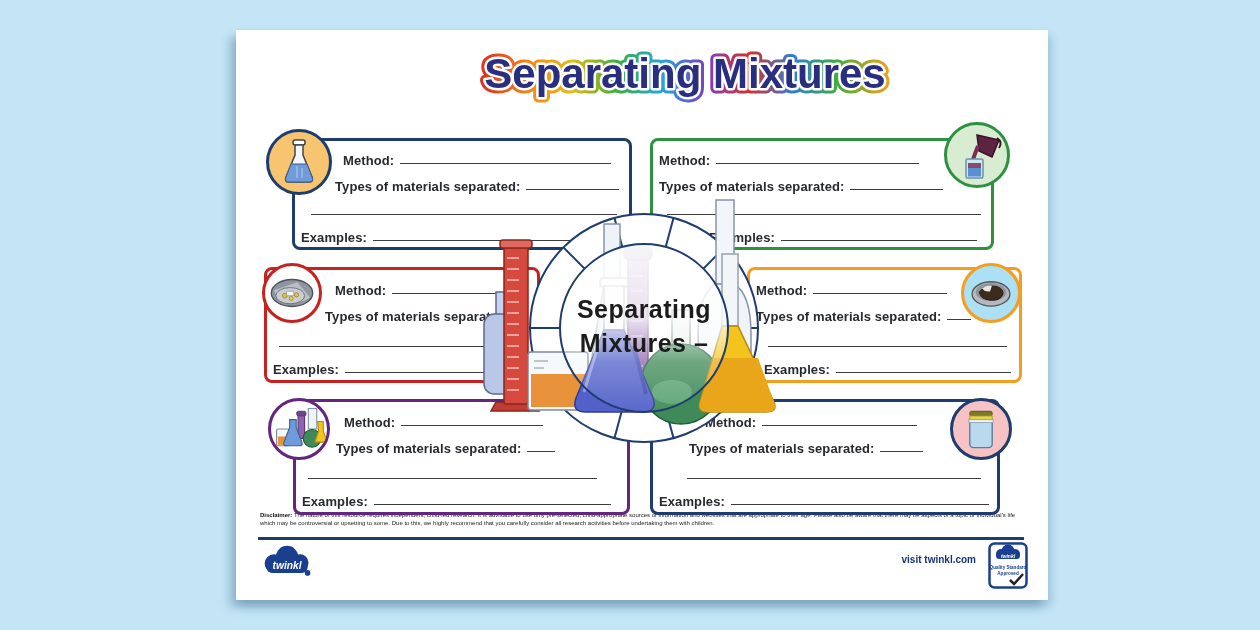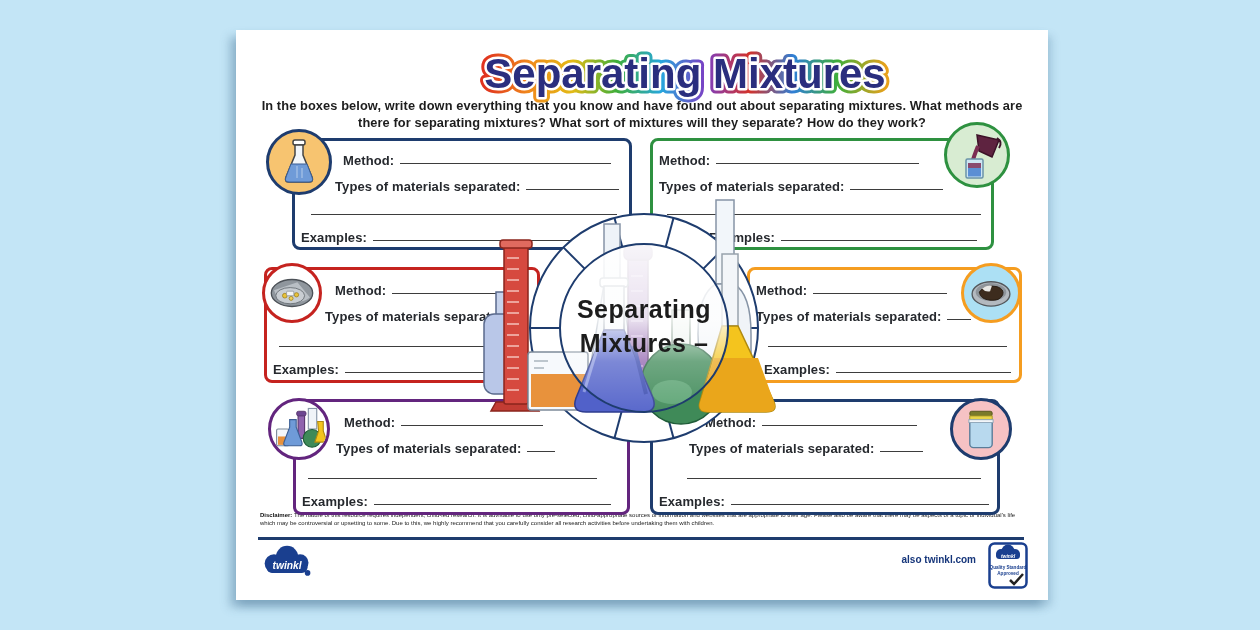--- a/index.html
+++ b/index.html
@@ -83,21 +83,20 @@
           <stop offset="88%" stop-color="#3fae3a"></stop>
           <stop offset="100%" stop-color="#e8a11c"></stop>
         </linearGradient>
       </defs>
       <text x="305" y="44" text-anchor="middle" font-family="Liberation Sans, sans-serif" font-size="42" font-weight="bold" fill="none" stroke="url(#rg)" stroke-width="11" stroke-linejoin="round">Separating Mixtures</text>
       <text x="305" y="44" text-anchor="middle" font-family="Liberation Sans, sans-serif" font-size="42" font-weight="bold" fill="none" stroke="#ffffff" stroke-width="5" stroke-linejoin="round">Separating Mixtures</text>
       <text x="305" y="44" text-anchor="middle" font-family="Liberation Sans, sans-serif" font-size="42" font-weight="bold" fill="#2a2e7e">Separating Mixtures</text>
     </svg>
   </div>
 
-  <div class="instr">In the boxes below, write down everything that you know and have found out about separating mixtures. What methods are there for separating mixtures? What sort of mixtures will they separate? How do they work?</div>
 
   <div class="wbox" id="b1" style="left:56px;top:108px;width:340px;height:112px;border-color:#1e3c6e;">
     <div class="row r1">
         <span class="lbl">Method:</span>
         <span class="line"></span>
       </div>
     <div class="row r2">
         <span class="lbl">Types of materials separated:</span>
         <span class="line"></span>
       </div>
@@ -371,21 +370,21 @@
         <circle cx="15" cy="21" r="10"></circle>
         <circle cx="29" cy="14" r="12"></circle>
         <circle cx="43" cy="20" r="9"></circle>
         <rect x="7" y="19" width="44" height="12" rx="6"></rect>
         <circle cx="51" cy="31" r="3"></circle>
       </g>
       <text x="29" y="27" text-anchor="middle" font-family="Liberation Sans, sans-serif" font-size="11" font-style="italic" font-weight="bold" fill="#ffffff">twinkl</text>
     </svg>
   </div>
 
-  <div class="visit">also twinkl.com</div>
+  <div class="visit">visit twinkl.com</div>
 
   <div class="badge">
     <svg viewBox="0 0 40 48">
       <rect x="1.5" y="1.5" width="37" height="44" rx="5" fill="#ffffff" stroke="#1a3f8f" stroke-width="2.5"></rect>
       <g fill="#1a3f8f">
         <circle cx="13" cy="12" r="5"></circle>
         <circle cx="20" cy="9" r="6.5"></circle>
         <circle cx="27" cy="12" r="5"></circle>
         <rect x="8" y="10" width="24" height="7" rx="3.5"></rect>
       </g>

